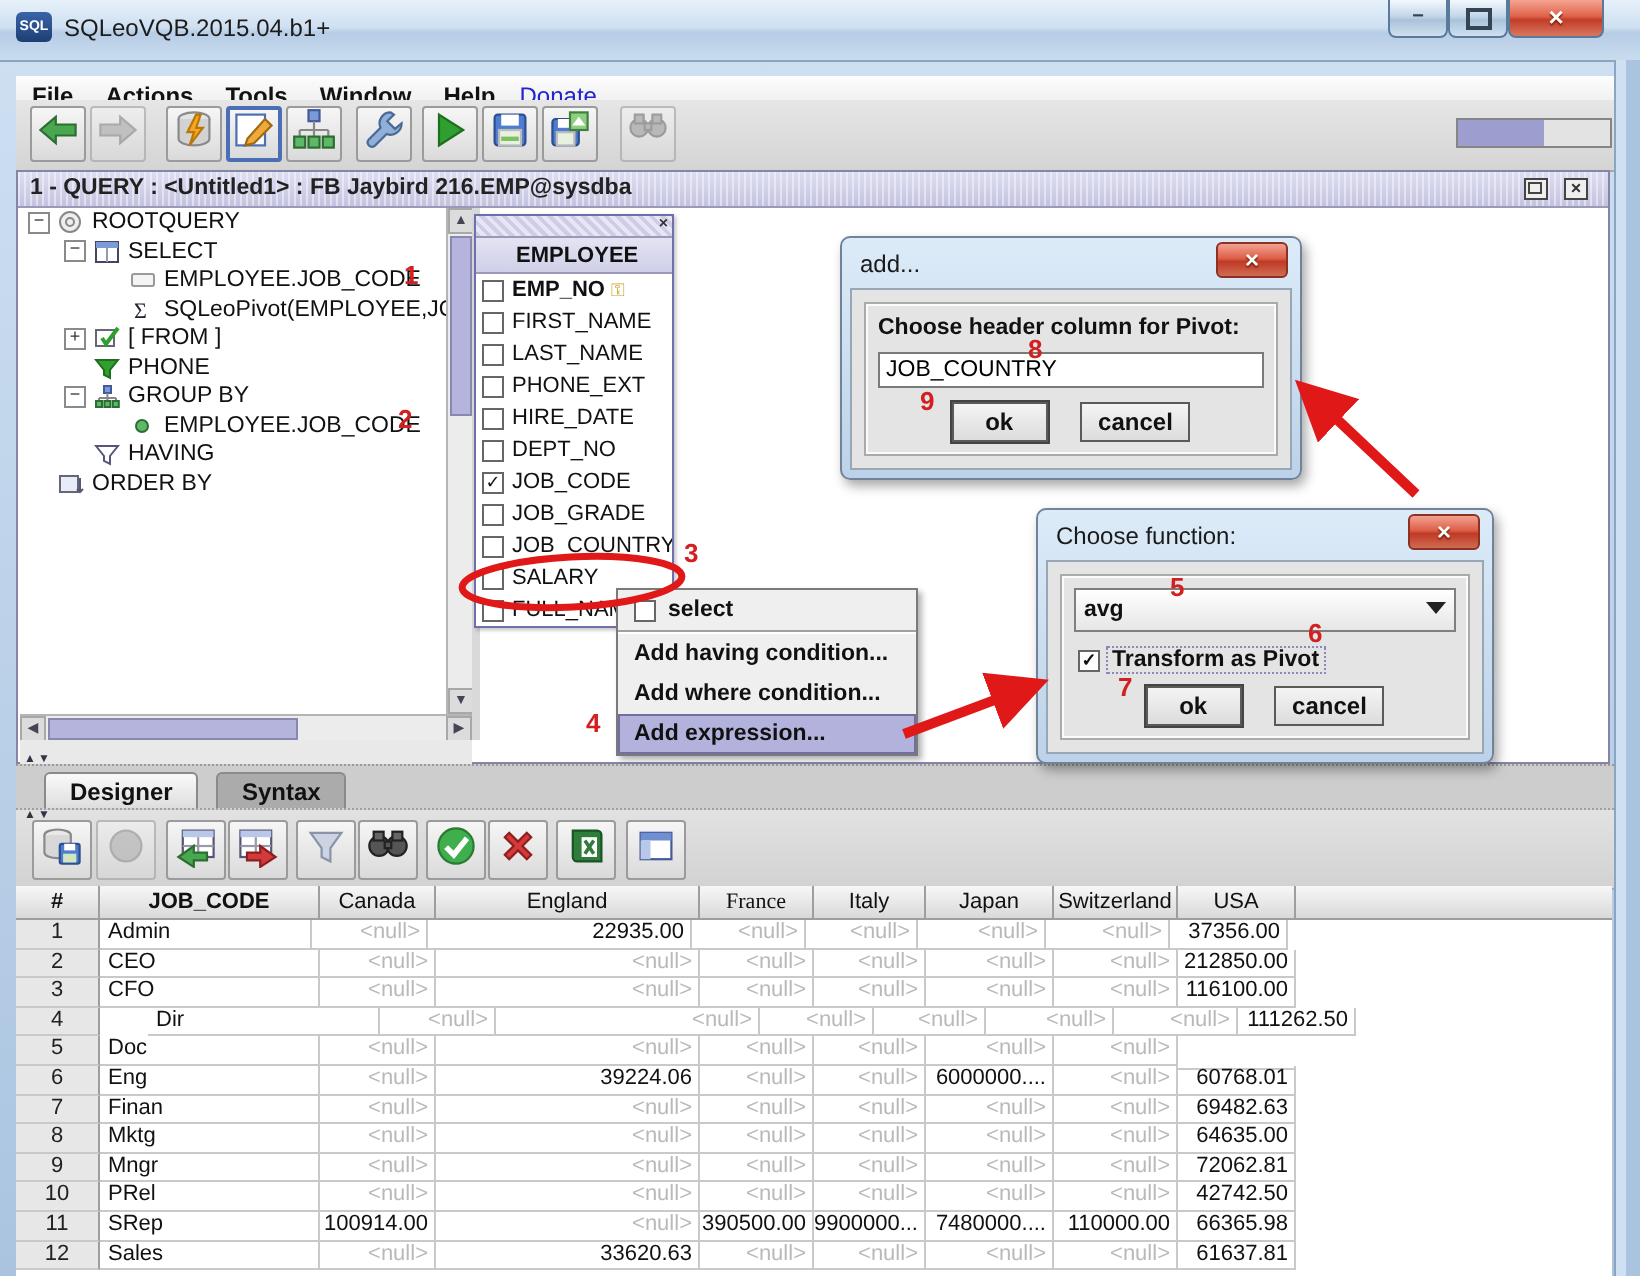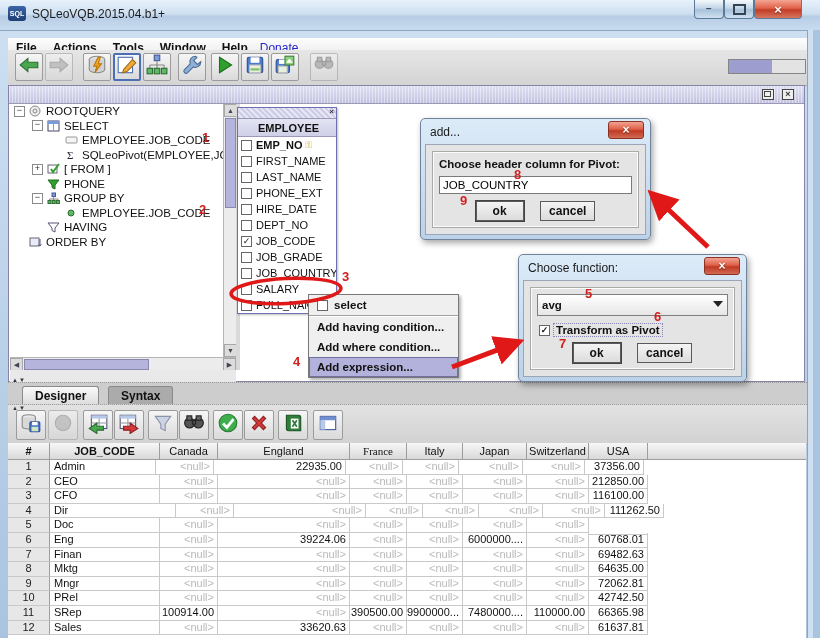--- a/index.html
+++ b/index.html
@@ -226,20 +226,21 @@
             <circle cx="14" cy="9" r="4" fill="#9a9a9a" stroke="#666"></circle>
             <rect x="8.5" y="7" width="3" height="3" fill="#9a9a9a" stroke="#666"></rect>
             <rect x="4" y="3" width="4" height="4" fill="#9a9a9a" stroke="#666"></rect>
             <rect x="12" y="3" width="4" height="4" fill="#9a9a9a" stroke="#666"></rect>
           </svg></span>
       </div>
     </div>
 
   <div id="inner-frame">
     <div id="frame-title">
+      <span>1 - QUERY : &lt;Untitled1&gt; : FB Jaybird 216.EMP@sysdba</span>
       <span class="frame-ico" id="frame-restore">
           <i></i>
         </span>
       <span class="frame-ico" id="frame-close">×</span>
     </div>
     <div id="tree-panel">
         <div class="tree-row" style="padding-left: 4px;">
           <span class="expander">−</span>
           <span class="tree-ico"><svg width="13" height="12" viewBox="0 0 13 12">
               <circle cx="6" cy="6" r="5" fill="#eee" stroke="#888"></circle>
@@ -567,21 +568,21 @@
         <div class="cell nul" style="width: 132px;">&lt;null&gt;</div>
         <div class="cell nul" style="width: 57px;">&lt;null&gt;</div>
         <div class="cell nul" style="width: 56px;">&lt;null&gt;</div>
         <div class="cell nul" style="width: 64px;">&lt;null&gt;</div>
         <div class="cell nul" style="width: 62px;">&lt;null&gt;</div>
         <div class="cell num" style="width: 59px;">116100.00</div>
         <div class="cell fill" style="flex: 1 1 0%;"></div>
       </div>
       <div class="rrow">
         <div class="cell rownum" style="width: 42px;">4</div>
-        <div class="cell txt" style="width: 126px;">Dir</div>
+        <div class="cell txt" style="width: 116px; margin-left: 24px;">Dir</div>
         <div class="cell nul" style="width: 58px;">&lt;null&gt;</div>
         <div class="cell nul" style="width: 132px;">&lt;null&gt;</div>
         <div class="cell nul" style="width: 57px;">&lt;null&gt;</div>
         <div class="cell nul" style="width: 56px;">&lt;null&gt;</div>
         <div class="cell nul" style="width: 64px;">&lt;null&gt;</div>
         <div class="cell nul" style="width: 62px;">&lt;null&gt;</div>
         <div class="cell num" style="width: 59px;">111262.50</div>
         <div class="cell fill" style="flex: 1 1 0%;"></div>
       </div>
       <div class="rrow">

